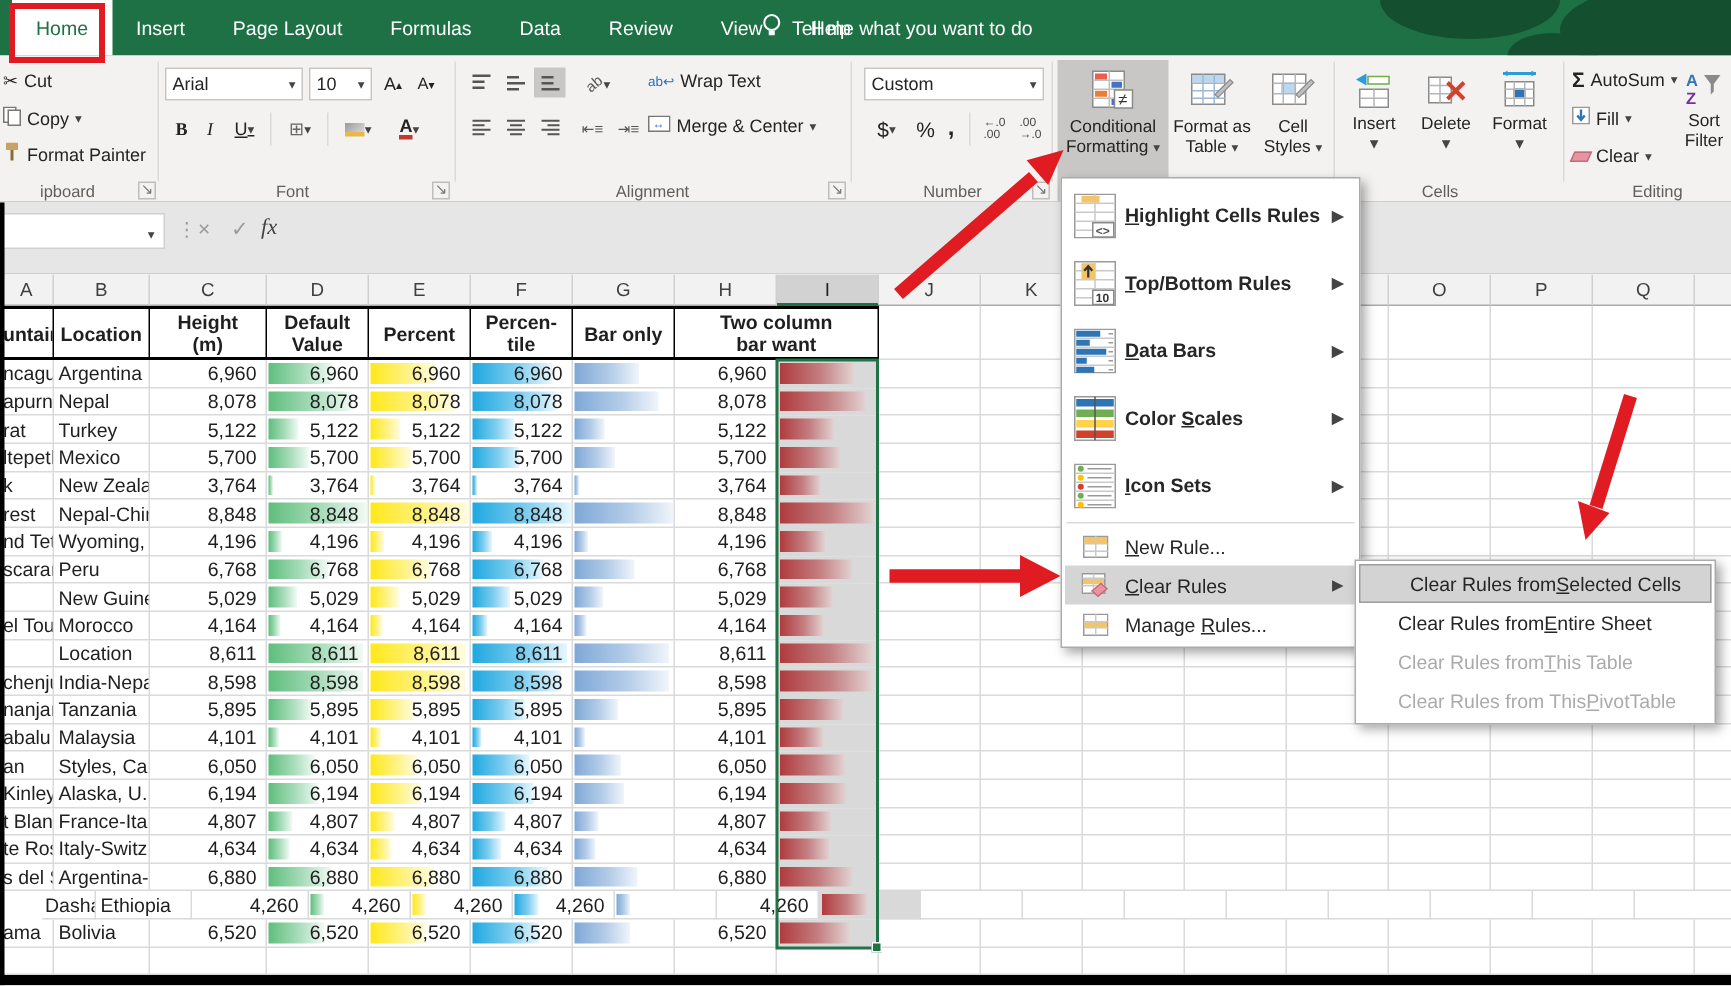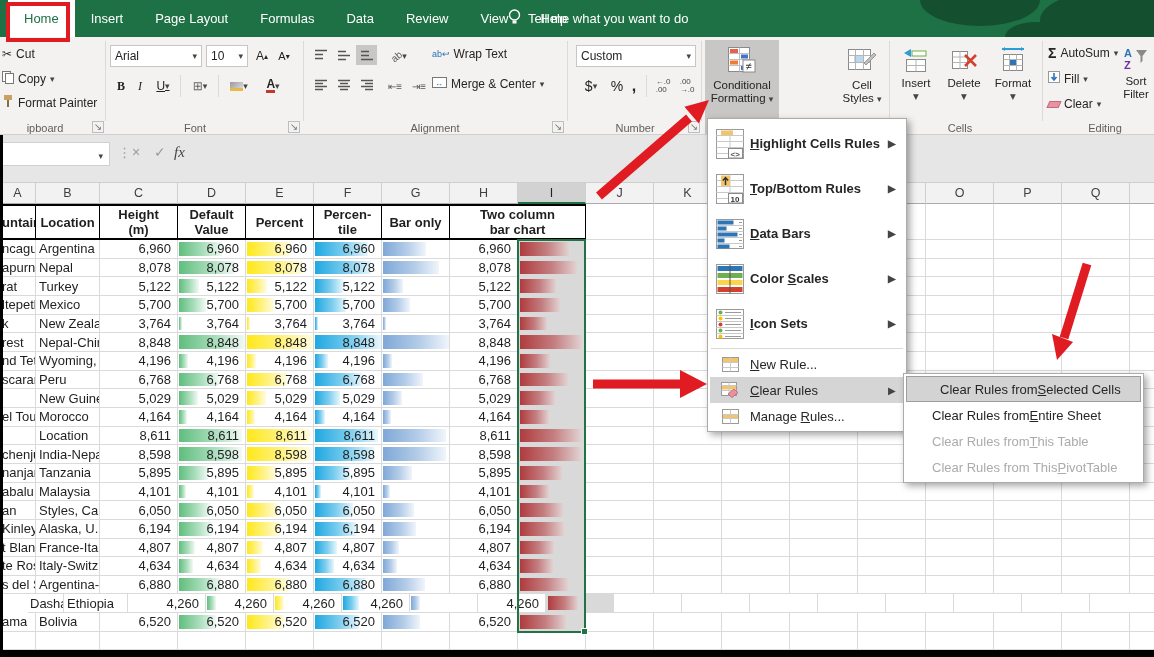--- a/index.html
+++ b/index.html
@@ -246,20 +246,30 @@
             <path d="M1.5 7.5h21M1.5 13.5h21M1.5 19.5h21M12.5 1.5v24" stroke="#C0C0C0"></path>
             <rect x="3" y="3" width="8" height="4" fill="#E8604C"></rect>
             <rect x="3" y="14.5" width="8" height="4" fill="#ED7D31"></rect>
             <rect x="14" y="8.5" width="7" height="4" fill="#4472C4"></rect>
             <rect x="14" y="20" width="7" height="4" fill="#4472C4"></rect>
             <rect x="16" y="14" width="12" height="12" fill="#fff" stroke="#8A8A8A"></rect>
             <text x="18.5" y="24" font-size="11" fill="#333">≠</text>
           </svg></span>
       <span class="bl">Conditional</span>
       <span class="bl"><span>Formatting</span> <span class="caret">▾</span></span>
+    </div>
+    <div class="bigbtn" style="left:781px;width:54px;">
+      <span><svg width="30" height="30" viewBox="0 0 30 30">
+            <rect x="1.5" y="3.5" width="22" height="20" fill="#fff" stroke="#8A8A8A"></rect>
+            <rect x="2" y="4" width="21" height="5" fill="#BDD7EE"></rect>
+            <path d="M1.5 9.5h22M1.5 14.5h22M1.5 19.5h22M9 3.5v20M16.5 3.5v20" stroke="#9DB8D2"></path>
+            <path d="M17 17 L27 7 L29 9 L19 19 Z" fill="#BFBFBF" stroke="#8A8A8A" stroke-width="0.8"></path>
+          </svg></span>
+      <span class="bl">Format as</span>
+      <span class="bl"><span>Table</span> <span class="caret">▾</span></span>
     </div>
     <div class="bigbtn" style="left:837px;width:50px;">
       <span><svg width="30" height="30" viewBox="0 0 30 30">
             <rect x="1.5" y="3.5" width="22" height="20" fill="#fff" stroke="#8A8A8A"></rect>
             <rect x="7" y="9" width="10" height="7" fill="#BDD7EE"></rect>
             <path d="M1.5 9.5h22M1.5 16.5h22M8.5 3.5v20M16.5 3.5v20" stroke="#B5B5B5"></path>
             <path d="M17 17 L27 7 L29 9 L19 19 Z" fill="#BFBFBF" stroke="#8A8A8A" stroke-width="0.8"></path>
           </svg></span>
       <span class="bl">Cell</span>
       <span class="bl"><span>Styles</span> <span class="caret">▾</span></span>
@@ -366,21 +376,21 @@
           <div class="cell hc" style="width: 64px; height: 36px;">Location</div>
           <div class="cell hc" style="width: 78px; height: 36px;">Height
 (m)</div>
           <div class="cell hc" style="width: 68px; height: 36px;">Default
 Value</div>
           <div class="cell hc" style="width: 68px; height: 36px;">Percent</div>
           <div class="cell hc" style="width: 68px; height: 36px;">Percen-
 tile</div>
           <div class="cell hc" style="width: 68px; height: 36px;">Bar only</div>
           <div class="cell hc" style="width: 136px; height: 36px;">Two column
-bar chart</div>
+bar want</div>
           <div class="ec" style="width: 68px; height: 36px;"></div>
           <div class="ec" style="width: 68px; height: 36px;"></div>
           <div class="ec" style="width: 68px; height: 36px;"></div>
           <div class="ec" style="width: 68px; height: 36px;"></div>
           <div class="ec" style="width: 68px; height: 36px;"></div>
           <div class="ec" style="width: 68px; height: 36px;"></div>
           <div class="ec" style="width: 68px; height: 36px;"></div>
           <div class="ec" style="width: 68px; height: 36px;"></div>
           <div class="ec" style="width: 68px; height: 36px;"></div>
         </div>

